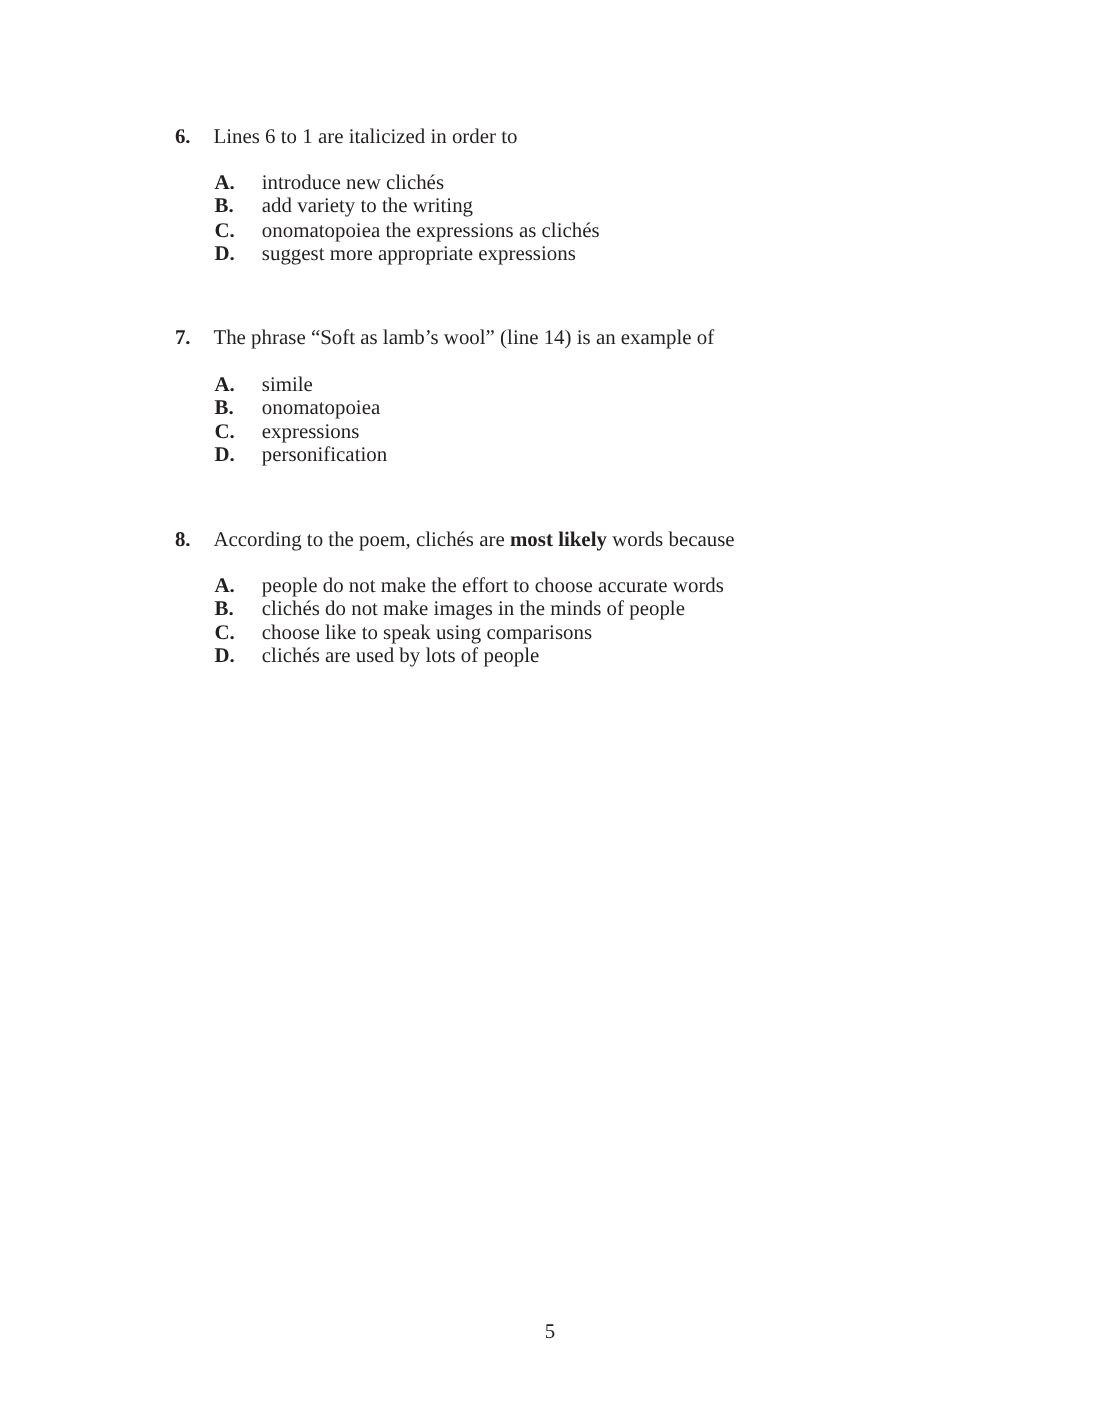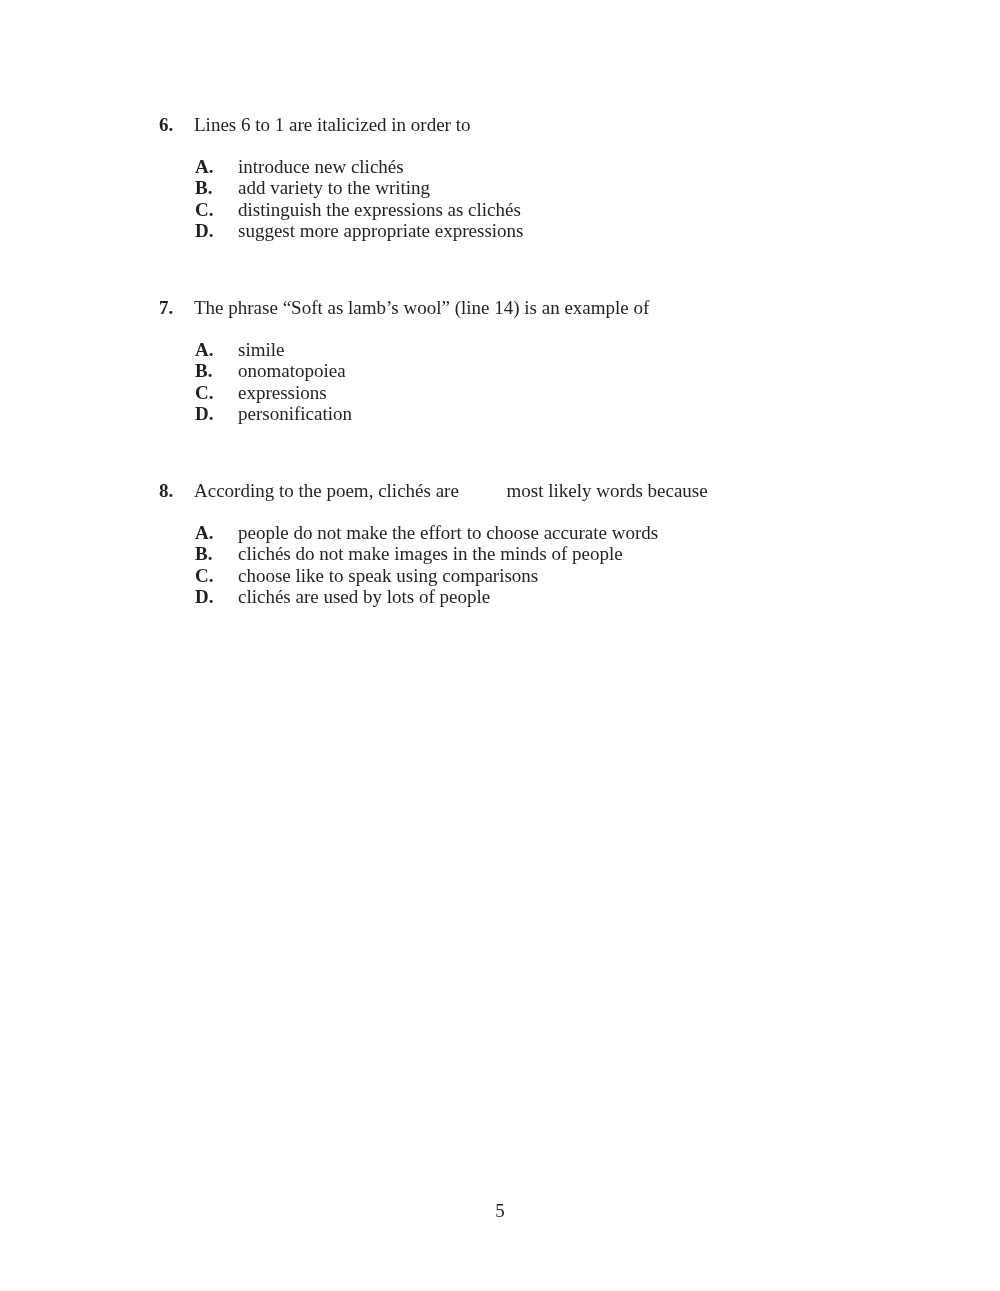--- a/index.html
+++ b/index.html
@@ -9,21 +9,21 @@
     overflow: hidden;
   }
   .question { position: absolute; left: 159px; }
   .q-stem { position: relative; font-size: 19px; line-height: 21px; white-space: nowrap; }
   .q-num { position: absolute; left: 0; top: 0; font-weight: bold; }
   .q-text { position: absolute; left: 35px; top: 0; }
   .options { position: absolute; left: 36px; top: 42px; }
   .option { position: relative; height: 21.3px; font-size: 19px; line-height: 21px; white-space: nowrap; }
   .opt-letter { position: absolute; left: 0; top: 0; font-weight: bold; }
   .opt-text { position: absolute; left: 43px; top: 0; text-align: right; }
-  b { font-weight: normal; margin-left: 43px; }
+  b { font-weight: bold; }
   .page-number { position: absolute; left: 0; width: 1000px; top: 1200px; text-align: center; font-size: 19px; }
 </style>
 </head>
 <body>
 
 <div class="question" style="top:114px;">
   <div class="q-stem">
     <span class="q-num">6.</span>
     <span class="q-text">Lines 6 to 1 are italicized in order to</span>
   </div>
@@ -31,21 +31,21 @@
     <div class="option">
       <span class="opt-letter">A.</span>
       <span class="opt-text">introduce new clichés</span>
     </div>
     <div class="option">
       <span class="opt-letter">B.</span>
       <span class="opt-text">add variety to the writing</span>
     </div>
     <div class="option">
       <span class="opt-letter">C.</span>
-      <span class="opt-text">distinguish the expressions as clichés</span>
+      <span class="opt-text">onomatopoiea the expressions as clichés</span>
     </div>
     <div class="option">
       <span class="opt-letter">D.</span>
       <span class="opt-text">suggest more appropriate expressions</span>
     </div>
   </div>
 </div>
 
 <div class="question" style="top:297px;">
   <div class="q-stem">

